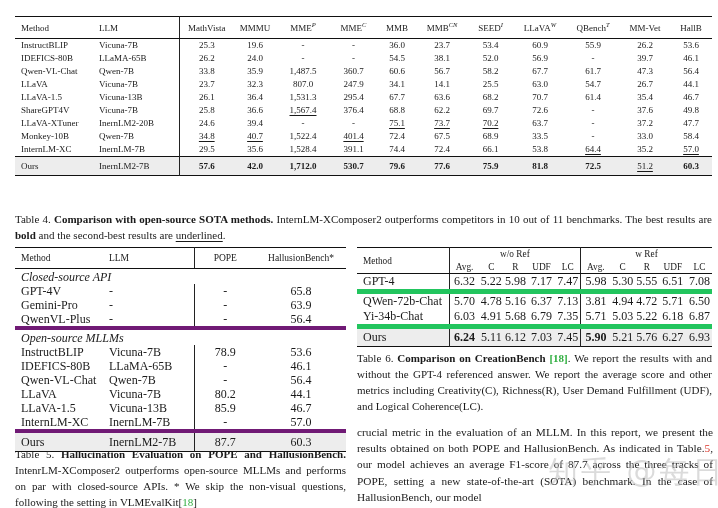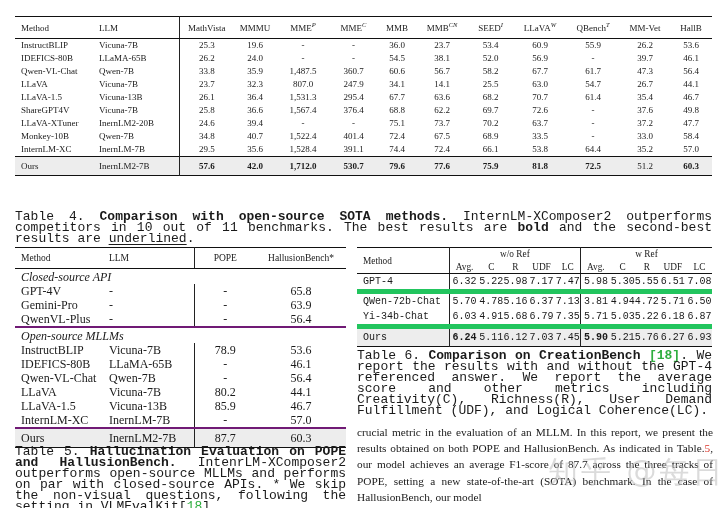--- a/index.html
+++ b/index.html
@@ -5,59 +5,59 @@
   html,body{margin:0;padding:0;background:#ffffff;}
   .page{position:relative;width:718px;height:508px;background:#ffffff;overflow:hidden;
         font-family:"Liberation Serif","DejaVu Serif",serif;color:#1a1a1a;}
 
   table{border-collapse:collapse;table-layout:fixed;width:100%;}
   th,td{padding:0;vertical-align:middle;font-weight:normal;white-space:nowrap;overflow:hidden;}
   .num{text-align:center;}
   .lbl{text-align:left;padding-left:6px;}
   sup{font-size:6.5px;font-style:italic;line-height:0;}
   .bold{font-weight:bold;}
-  .und{text-underline-offset:2px;}
+  .und{text-decoration:underline;text-underline-offset:2px;}
   .ital{font-style:italic;}
 
   
   .t4-wrap{position:absolute;left:15px;top:16px;width:697px;}
   .t4{border-top:1.5px solid #111;border-bottom:1.5px solid #111;font-size:9px;}
   .t4 th{font-size:9px;height:21px;border-bottom:1.5px solid #111;}
   .t4 td{height:13px;line-height:13px;font-size:9px;}
   .t4 .divr{border-right:1px solid #222;}
   .t4 tr.ours td{background:#ededed;border-top:1.2px solid #111;height:18px;}
 
   
-  .caption{font-size:13px;line-height:11px;text-align:justify;font-family:Liberation Mono, monospace;}
+  .caption{font-size:11px;line-height:16px;text-align:justify;}
   .cap4{position:absolute;left:15px;top:211px;width:697px;}
   .cap5{position:absolute;left:15px;top:446px;width:331px;}
   .cap6{position:absolute;left:357px;top:350px;width:355px;}
   .seg-b{font-weight:bold;}
   .seg-u{text-decoration:underline;text-underline-offset:2px;}
   .seg-g{color:#2fae3f;}
   .seg-gb{color:#2fae3f;font-weight:bold;}
   .seg-r{color:#da3328;}
 
   
   .t5-wrap{position:absolute;left:15px;top:247px;width:331px;}
   .t5{border-top:1.5px solid #111;border-bottom:1.5px solid #111;font-size:9.5px;}
   .t5 th{font-size:9.5px;height:20px;border-bottom:1.3px solid #111;}
   .t5 td{height:14px;line-height:14px;font-size:12px;}
   .t5 .divr{border-right:1px solid #222;}
-  .t5 tr.rule td{border-top:2px solid #701a75;font-family:Liberation Serif, serif;}
+  .t5 tr.rule td{border-top:4px solid #701a75;font-family:Liberation Serif, serif;}
   .t5 tr.secrow td{height:15px;}
   .t5 tr.ours td{background:#ededed;height:18px;}
 
   
   .t6-wrap{position:absolute;left:357px;top:247px;width:355px;}
   .t6{border-top:1.5px solid #111;border-bottom:1.5px solid #111;font-size:9.3px;}
   .t6 th{font-size:9.3px;height:12px;line-height:12px;}
   .t6 thead tr:last-child th{height:13px;}
   .t6 .hb{border-bottom:1.3px solid #111;}
-  .t6 td{height:15px;line-height:15px;font-size:10px;font-family:Liberation Mono, monospace;}
+  .t6 td{height:15px;line-height:15px;font-size:12px;}
   .t6 .divr{border-right:1px solid #222;}
   .t6 tr.rule td{border-top:5px solid #22c55e;}
   .t6 tr.ours td{background:#ededed;height:17px;}
 
   
   .bodytext{position:absolute;left:357px;top:424px;width:356px;height:84px;overflow:hidden;
             font-size:11.3px;line-height:16.2px;text-align:justify;}
 
   
   .watermark{position:absolute;left:548px;top:452px;font-family:"DejaVu Sans",sans-serif;

